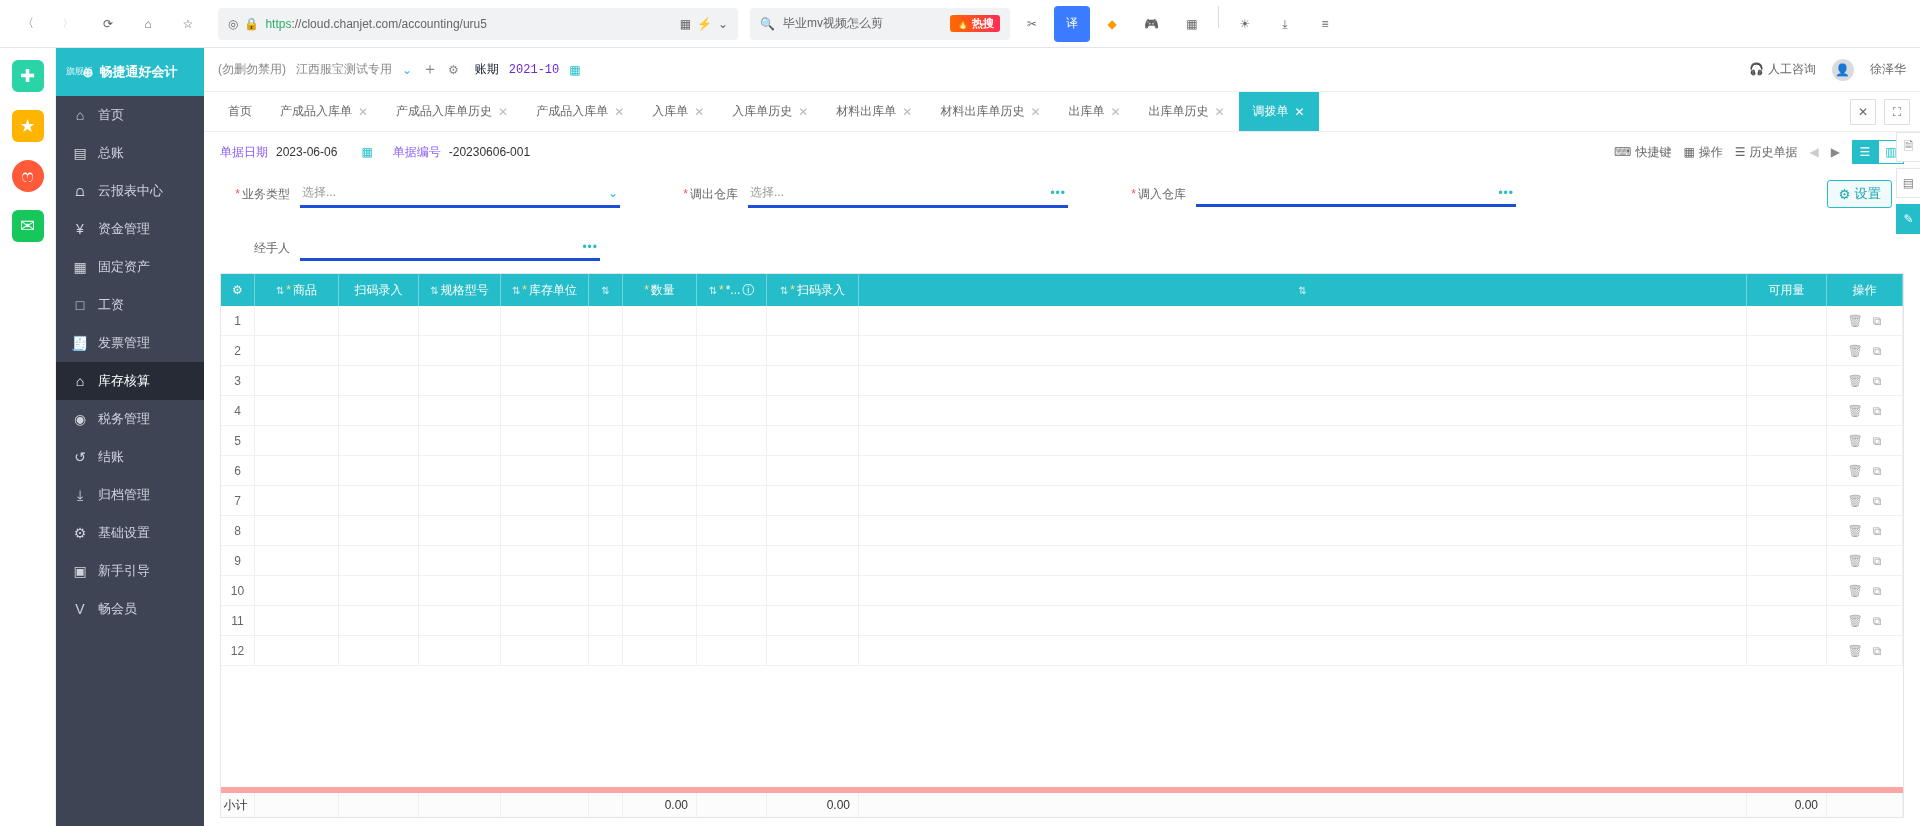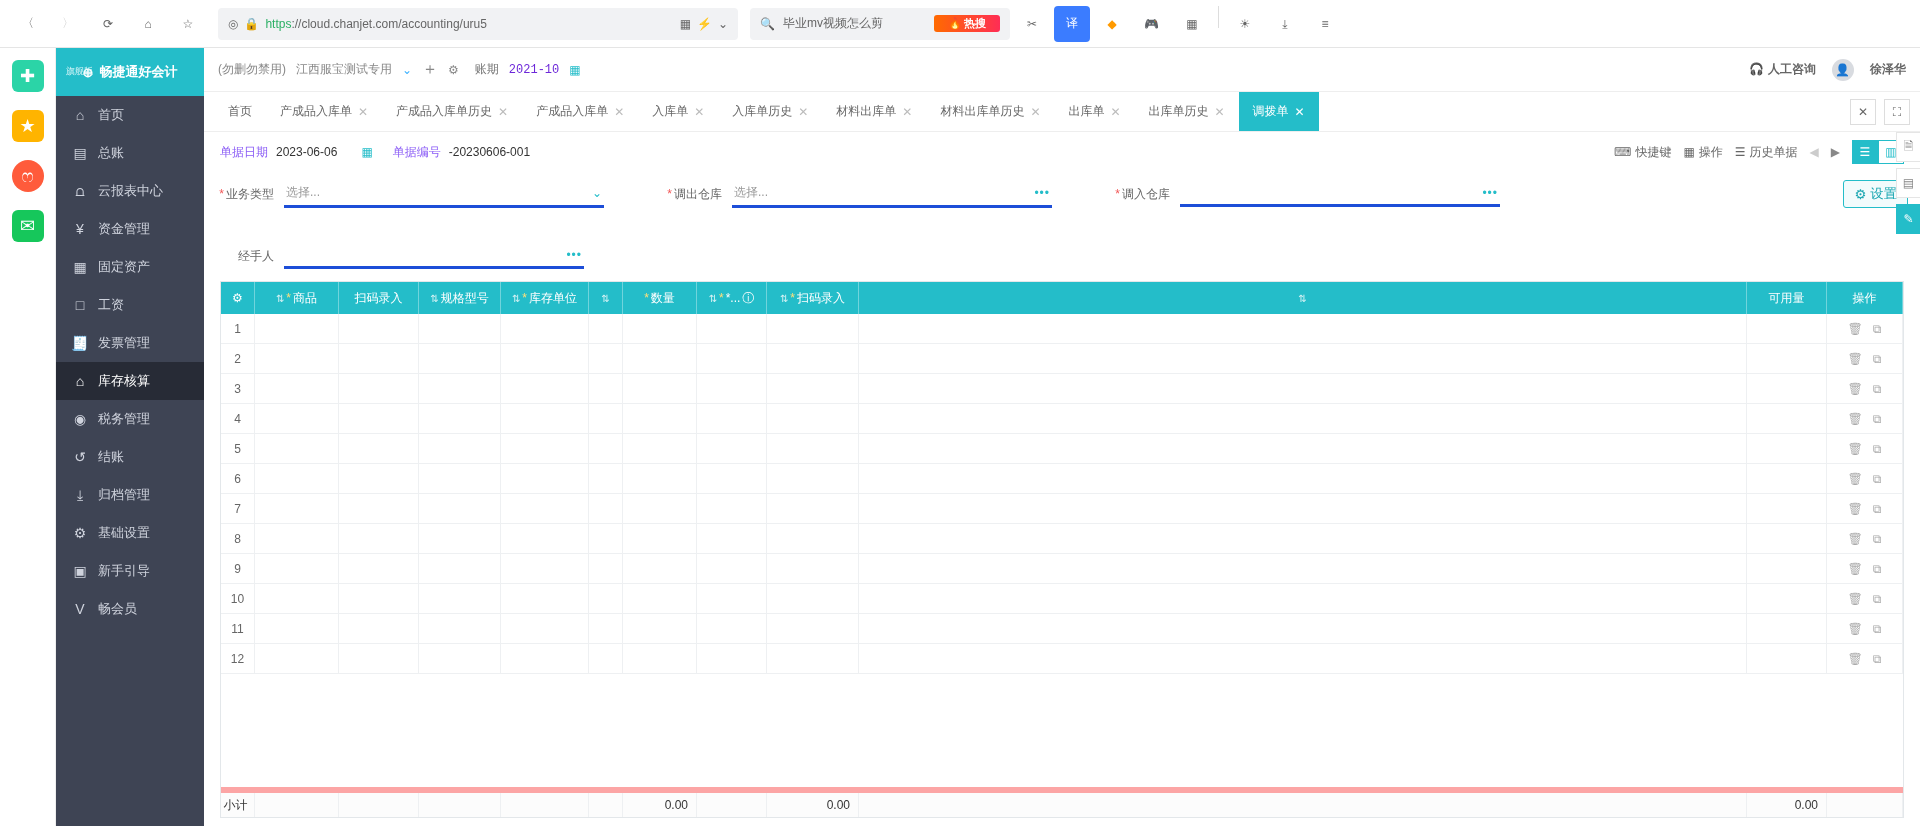--- a/index.html
+++ b/index.html
@@ -5,56 +5,56 @@
 * { margin: 0; padding: 0; box-sizing: border-box; }
 body { font-family: "Microsoft YaHei", Arial, sans-serif; font-size: 12px; color: #333; overflow: hidden; background: #fff; }
 .browser-bar { height: 48px; background: #fff; border-bottom: 1px solid #e5e5e5; display: flex; align-items: center; padding: 0 10px; gap: 4px; }
 .browser-left-strip { position: fixed; left: 0; top: 48px; width: 56px; bottom: 0; background: #fff; border-right: 1px solid #eee; display: flex; flex-direction: column; align-items: center; padding-top: 12px; gap: 18px; }
 .strip-item { width: 32px; height: 32px; border-radius: 6px; display: flex; align-items: center; justify-content: center; font-size: 18px; }
 .bb-icon { width: 36px; height: 36px; display: flex; align-items: center; justify-content: center; color: #666; border-radius: 4px; }
 .addr-bar { flex: 1; max-width: 520px; height: 32px; background: #f1f2f4; border-radius: 4px; display: flex; align-items: center; padding: 0 10px; gap: 6px; color: #666; margin: 0 8px; }
 .addr-bar .url { font-size: 12px; white-space: nowrap; overflow: hidden; }
 .addr-bar .https { color: #2bb065; font-weight: 500; }
 .search-box { height: 32px; background: #f1f2f4; border-radius: 4px; display: flex; align-items: center; padding: 0 10px; gap: 8px; width: 260px; color: #666; }
-.hot-tag { background: linear-gradient(90deg,#ff6a00,#ff2d55); color: #fff; padding: 1px 14px; border-radius: 3px; font-size: 11px; font-weight: 700; }
+.hot-tag { background: linear-gradient(90deg,#ff6a00,#ff2d55); color: #fff; padding: 1px 6px; border-radius: 3px; font-size: 11px; font-weight: 700; }
 .right-icons { display: flex; gap: 4px; }
 .divider-v { width: 1px; height: 22px; background: #ddd; margin: 0 4px; }
 
 .app-shell { position: fixed; left: 56px; top: 48px; right: 0; bottom: 0; display: flex; }
 .sidebar { width: 148px; background: #3e4454; color: #cfd3dd; display: flex; flex-direction: column; }
 .brand { height: 48px; background: #24bdc9; color: #fff; display: flex; align-items: center; justify-content: center; gap: 6px; font-size: 13px; font-weight: 600; position: relative; }
 .brand .sub { position: absolute; bottom: 18px; left: 10px; font-size: 9px; font-weight: 400; color: #d6f5f8; }
 .side-item { height: 38px; display: flex; align-items: center; gap: 10px; padding: 0 16px; font-size: 13px; cursor: pointer; }
 .side-item.active { background: #272b36; color: #fff; }
 .side-ico { width: 16px; height: 16px; display: inline-flex; align-items: center; justify-content: center; font-size: 14px; }
 
 .main { flex: 1; display: flex; flex-direction: column; background: #fff; position: relative; }
 .topbar { height: 44px; border-bottom: 1px solid #eee; display: flex; align-items: center; padding: 0 14px; gap: 10px; color: #666; }
 .topbar .org { color: #888; }
 .topbar .chev { color: #3db2ff; }
-.topbar .period-label { color: #737373; }
+.topbar .period-label { color: #0f172a; }
 .topbar .period-val { color: #6d28d9; font-family: Liberation Mono, monospace; }
 .tabs { height: 40px; border-bottom: 1px solid #eee; display: flex; align-items: stretch; padding: 0 10px; gap: 4px; position: relative; }
 .tab { display: flex; align-items: center; padding: 0 14px; gap: 6px; color: #666; font-size: 12px; border-right: 0; cursor: pointer; }
 .tab .x { color: #bbb; font-size: 12px; }
 .tab.active { background: #24bdc9; color: #fff; }
 .tab.active .x { color: #fff; }
 .tabs-right { margin-left: auto; display: flex; align-items: center; gap: 8px; }
 .sq-btn { width: 26px; height: 26px; border: 1px solid #ddd; display:flex; align-items:center; justify-content:center; color:#666; }
 
 .doc-meta { height: 40px; display: flex; align-items: center; padding: 0 16px; gap: 8px; color: #666; }
 .doc-meta .label { color: #8b5cf6; }
 .doc-meta .val { color: #333; margin-right: 16px; }
 .meta-right { margin-left: auto; display: flex; align-items: center; gap: 12px; }
 .meta-right .btn { display:flex; align-items:center; gap:4px; color:#666; }
 .toggle-group { display: flex; }
 .toggle-btn { width: 26px; height: 24px; display:flex; align-items:center; justify-content:center; border:1px solid #24bdc9; color:#24bdc9; }
 .toggle-btn.active { background:#24bdc9; color:#fff; }
 
-.form-row { padding: 8px 12px 12px; display:flex; flex-wrap:wrap; gap: 36px 60px; align-items:center; }
+.form-row { padding: 8px 28px 12px; display:flex; flex-wrap:wrap; gap: 28px 60px; align-items:center; }
 .form-item { display:flex; align-items:center; gap: 10px; }
 .form-item .req { color:#f25656; margin-right: 2px; }
 .form-item .lbl { color:#666; min-width: 58px; text-align:right; }
 .form-input { min-width: 300px; border: none; border-bottom:3px solid #1d4ed8; padding: 4px 2px; color:#999; display:flex; align-items:center; justify-content:space-between; }
 .form-input.wide { min-width: 320px; }
 .form-input .more { color:#24bdc9; letter-spacing:1px; }
 .settings-btn { margin-left:auto; border:1px solid #24bdc9; color:#1aa6b1; background:#f2fbfc; padding: 4px 10px; border-radius:3px; display:flex; align-items:center; gap:4px; }
 
 .grid-wrap { flex:1; padding: 0 16px 8px; display:flex; flex-direction:column; overflow:hidden; }
 .grid { flex:1; border:1px solid #e3e7ea; display:flex; flex-direction:column; overflow:hidden; }
@@ -79,21 +79,21 @@
 .col-star { width:70px; }
 .col-amt { width:92px; }
 .col-fill { flex:1; }
 .col-avail { width:80px; }
 .col-ops { width:76px; }
 
 .right-rail { position:absolute; right:0; top:84px; width:24px; display:flex; flex-direction:column; gap:6px; }
 .rail-item { width:24px; height:30px; background:#fff; border:1px solid #e5e5e5; border-right:none; display:flex; align-items:center; justify-content:center; color:#888; }
 .rail-item.active { background:#24bdc9; color:#fff; border-color:#24bdc9; }
 
-.user-block { margin-left:auto; display:flex; align-items:center; gap:16px; color:#666;font-weight:bold; }
+.user-block { margin-left:auto; display:flex; align-items:center; gap:16px; color:#666; }
 .avatar { width:22px; height:22px; border-radius:50%; background:#d8dbe0; display:inline-flex; align-items:center; justify-content:center; color:#fff; }
 
 .sort-ico::before { content:"⇅"; font-size:10px; color:#d8f3f5; }
 .cal-ico { color:#24bdc9; }
 </style>
 </head>
 <body>
 
 <div class="browser-bar">
   <div class="bb-icon">〈</div>

